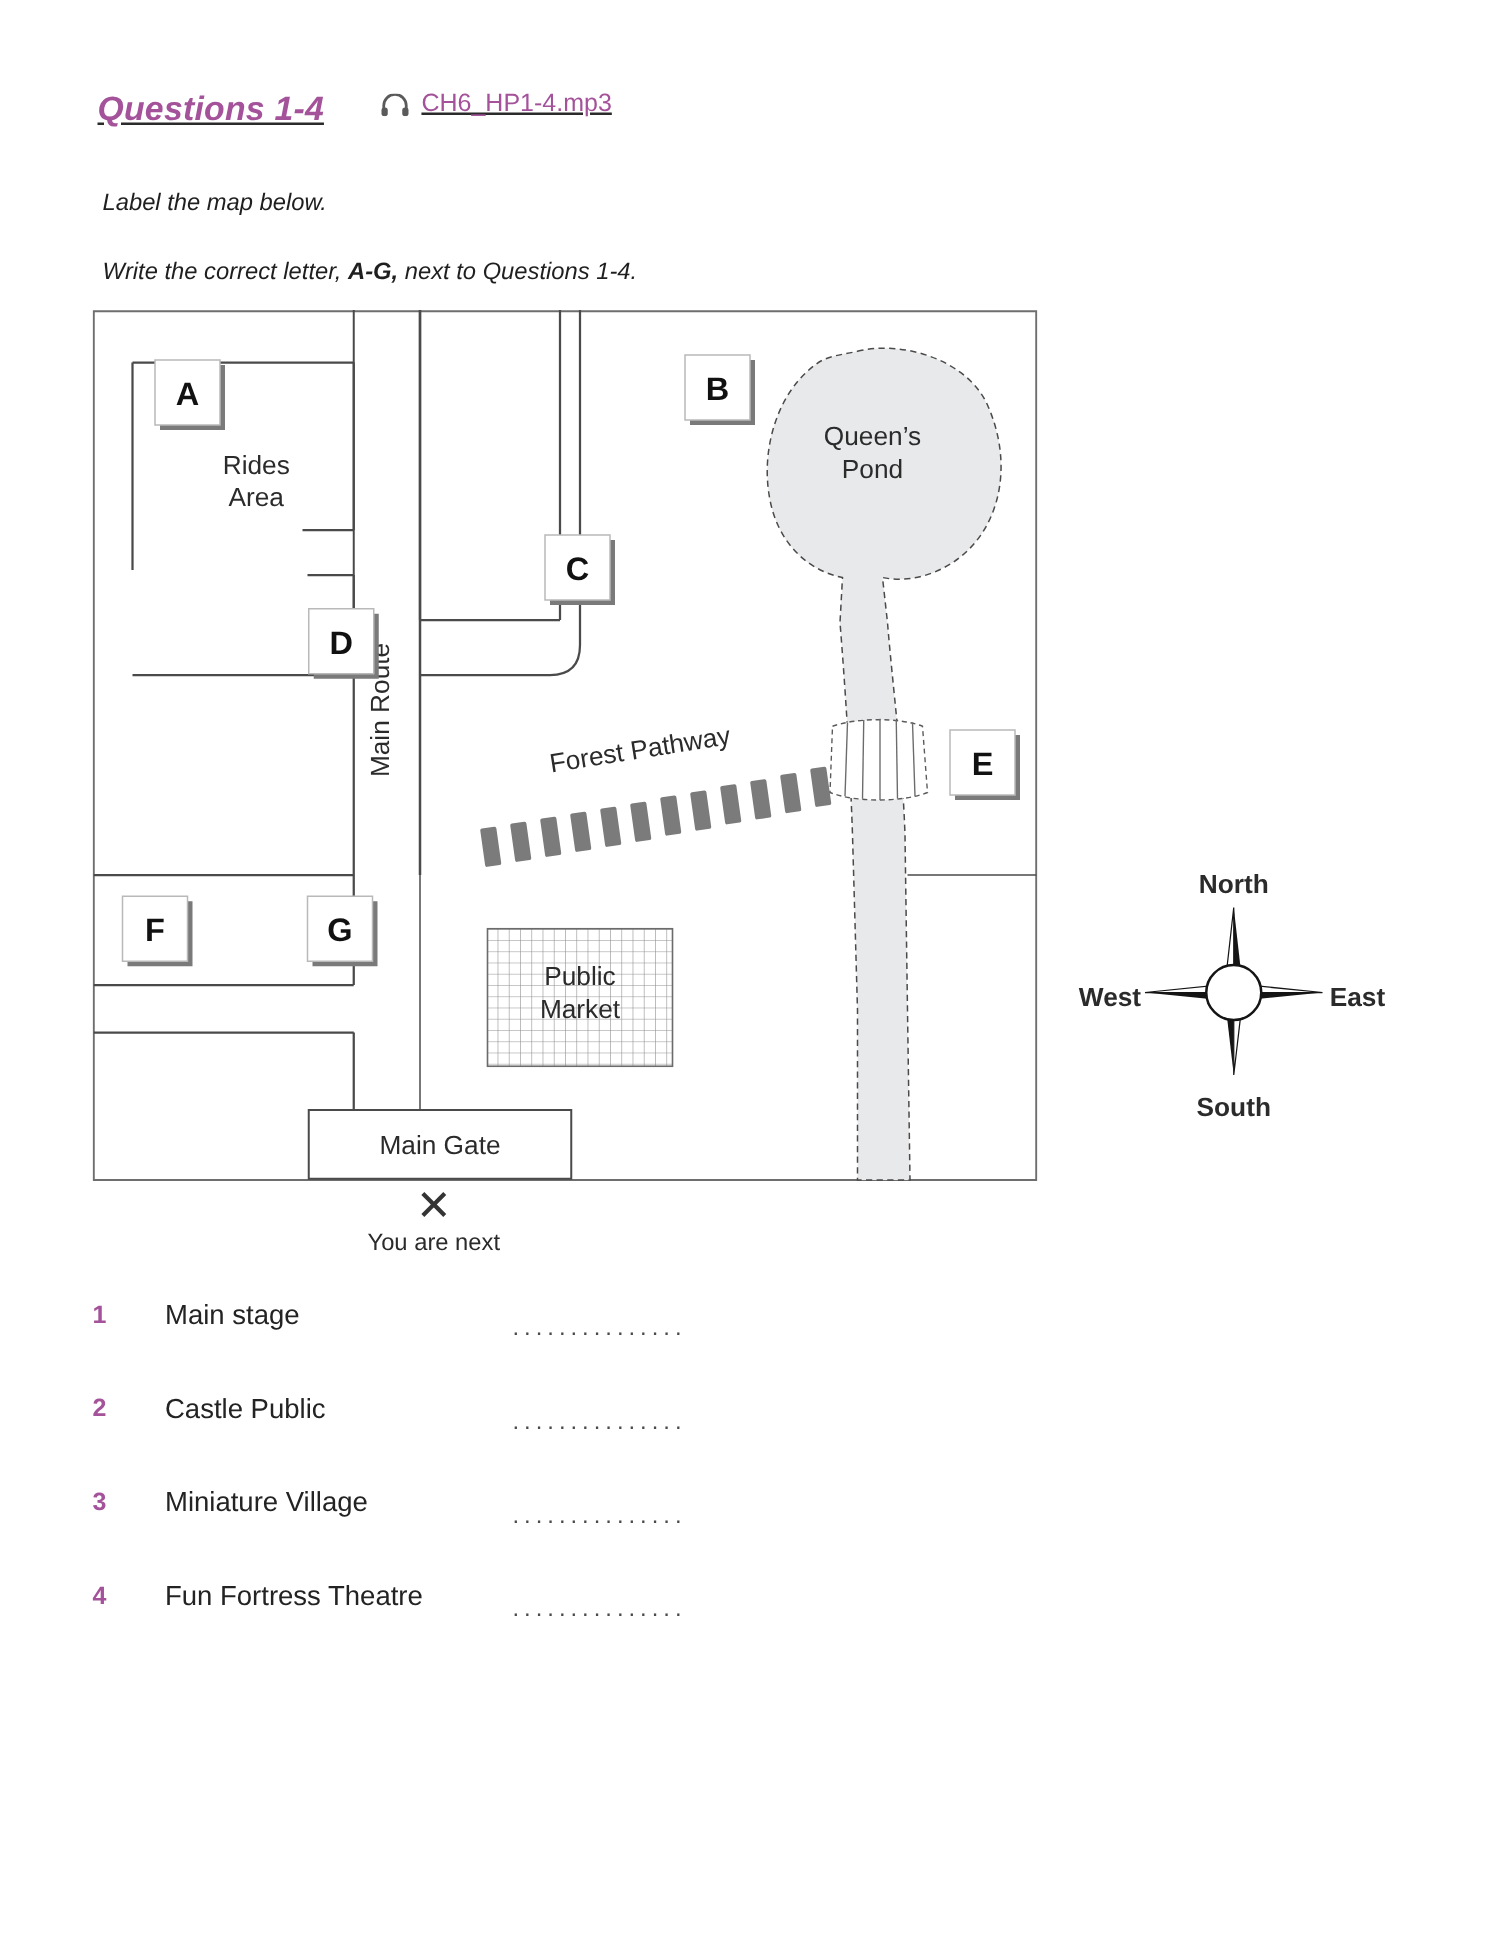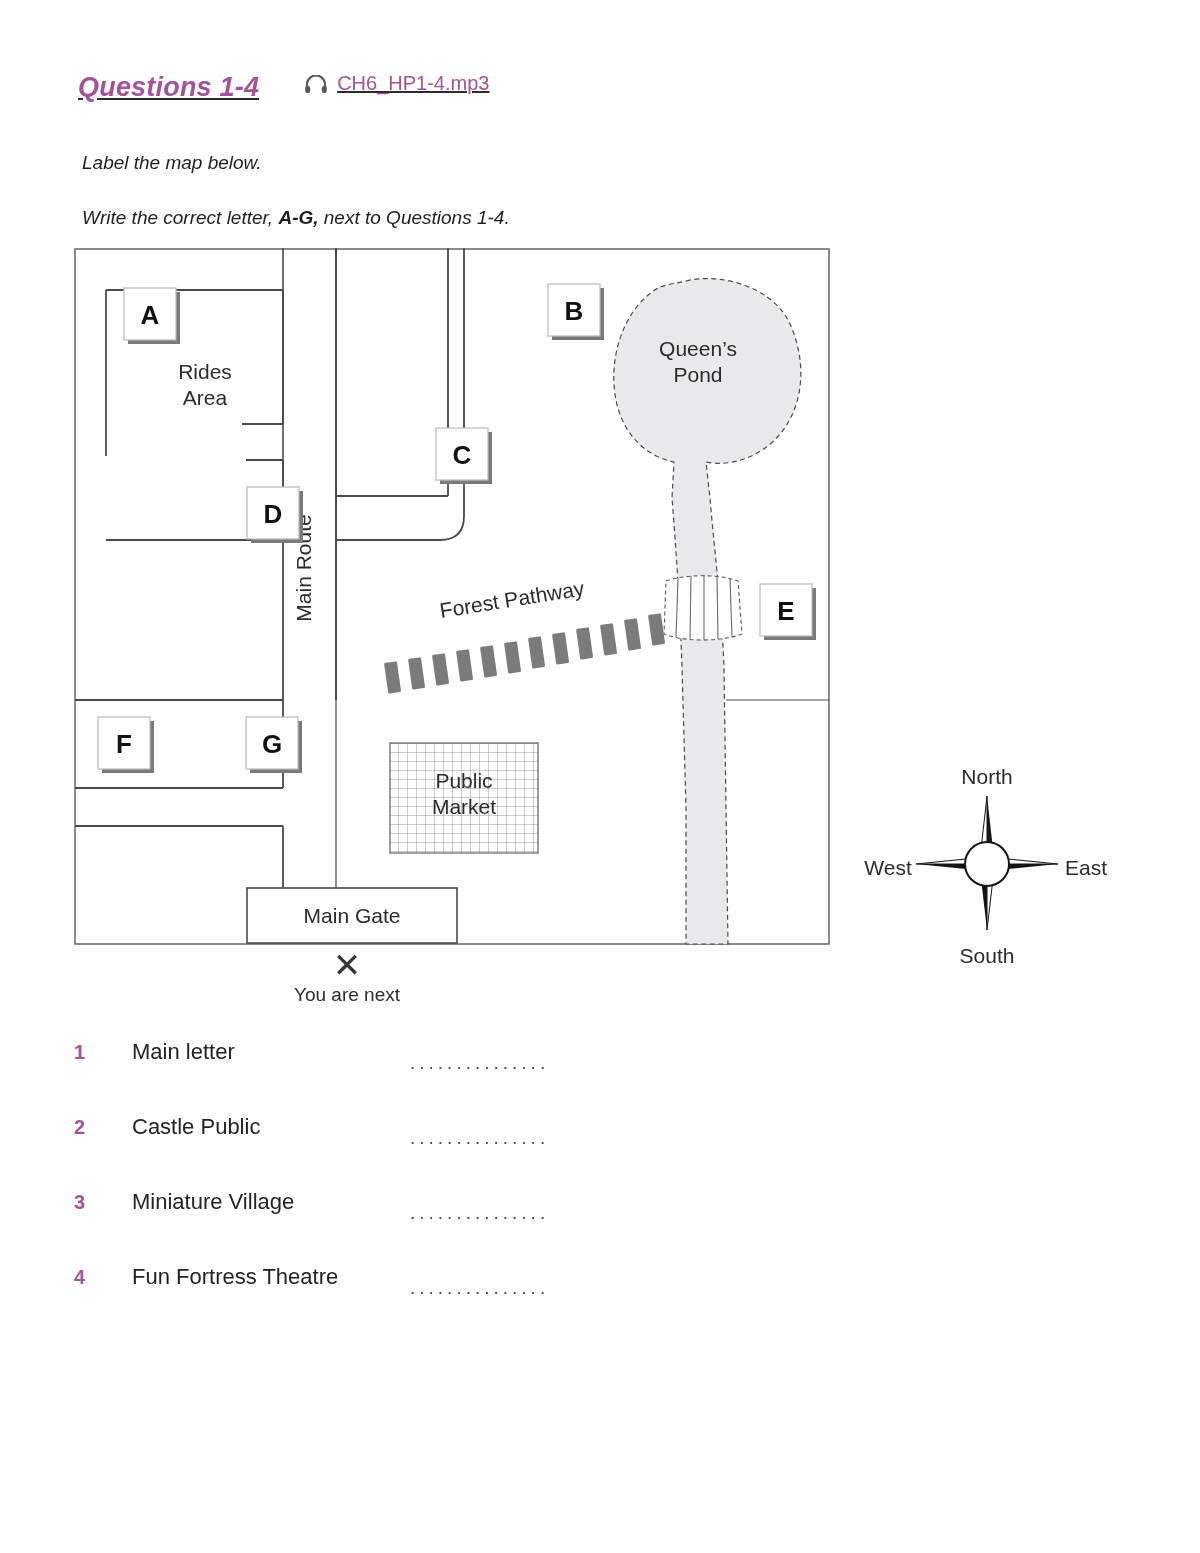--- a/index.html
+++ b/index.html
@@ -91,23 +91,24 @@
   .yah-label {
     font-size: 19px;
     color: #2b2b2b;
     margin-top: 2px;
   }
 
   
   .compass {
     position: absolute;
     left: 852px;
-    top: 758px;
+    top: 688px;
     width: 270px;
     height: 215px;
+    font-weight: bold;
   }
   .compass svg { display: block; }
 
   
   .qlist {
     position: absolute;
     left: 74px;
     top: 1038px;
     width: 560px;
   }
@@ -356,21 +357,21 @@
       <path d="M206 106 L146 100 L136 106 Z" fill="#ffffff" stroke="#151515" stroke-width="1"></path>
 
       <circle cx="135" cy="106" r="22" fill="#ffffff" stroke="#151515" stroke-width="2"></circle>
     </g>
   </svg>
 </div>
 
 <div class="qlist">
   <div class="qrow">
     <div class="qnum">1</div>
-    <div class="qlabel">Main letter</div>
+    <div class="qlabel">Main stage</div>
     <div class="qdots">...............</div>
   </div>
   <div class="qrow">
     <div class="qnum">2</div>
     <div class="qlabel">Castle Public</div>
     <div class="qdots">...............</div>
   </div>
   <div class="qrow">
     <div class="qnum">3</div>
     <div class="qlabel">Miniature Village</div>

